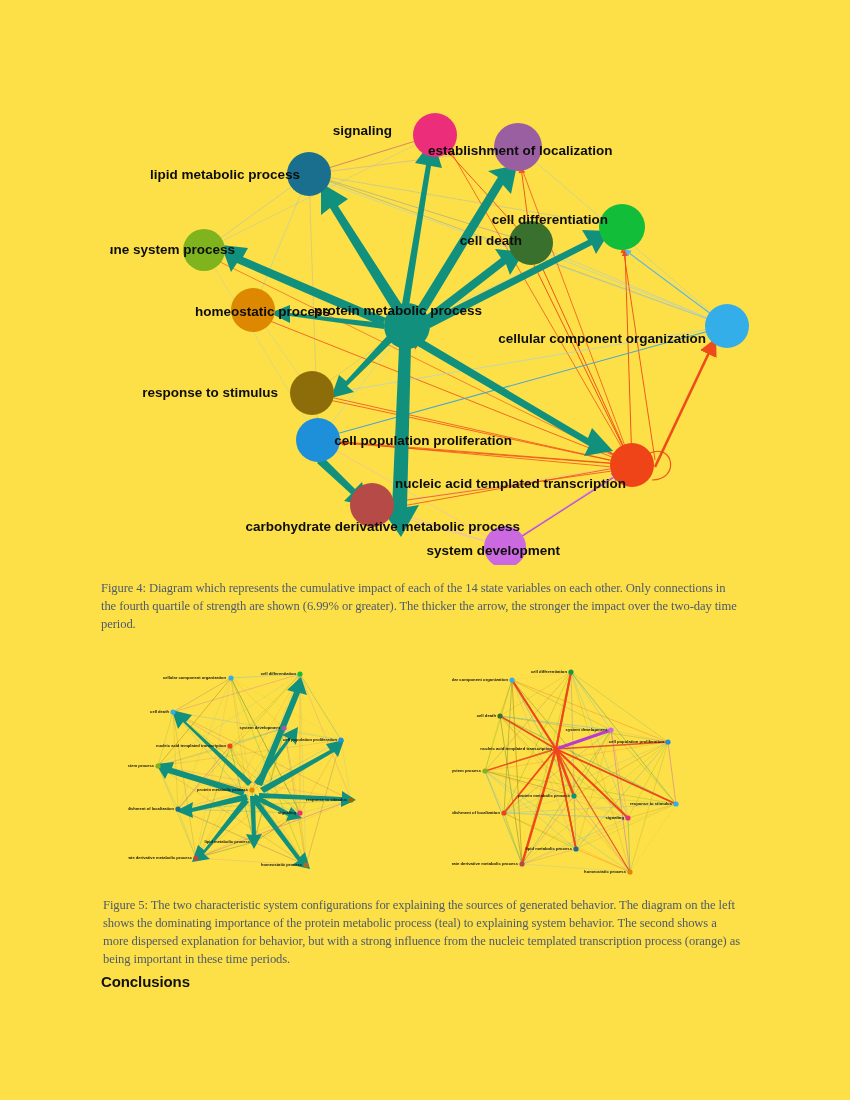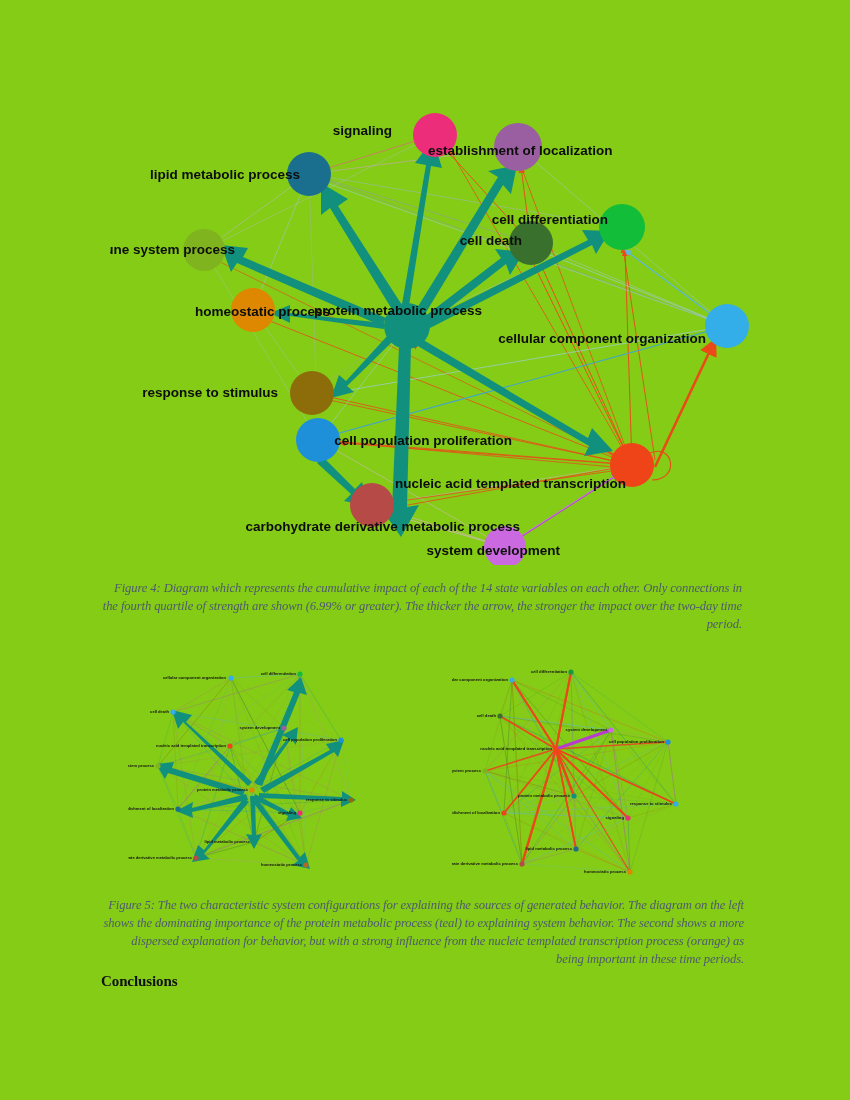--- a/index.html
+++ b/index.html
@@ -10,22 +10,21 @@
   body {
     width: 850px;
     height: 1100px;
     position: relative;
     font-family: "Liberation Sans", sans-serif;
     overflow: hidden;
   }
   .page {
     position: absolute;
     inset: 0;
-    background: #84cc16;
-    text-align: right;
+    background: #fde047;
   }
 
   
   #fig4-figure {
     position: absolute;
     left: 110px;
     top: 95px;
     width: 640px;
     height: 470px;
   }
@@ -36,34 +35,33 @@
     font-weight: bold;
     font-size: 13.5px;
     fill: #0d0d0d;
     dominant-baseline: middle;
   }
 
   
   .caption {
     position: absolute;
     font-family: "Liberation Serif", serif;
-    font-style: italic;
     font-size: 12.6px;
     line-height: 1.42;
     color: #4e5a6e;
     letter-spacing: -0.1px;
   }
   #fig4-caption { left: 101px; top: 580px; width: 641px; }
   #fig5-caption { left: 103px; top: 897px; width: 641px; }
 
   #conclusions-heading {
     position: absolute;
     left: 101px;
     top: 973px;
-    font-family: Liberation Serif, serif;
+    font-family: Liberation Sans, sans-serif;
     font-weight: bold;
     font-size: 15px;
     color: #111111;
     letter-spacing: -0.1px;
   }
 
   
   #fig5-left-figure {
     position: absolute;
     left: 128px;

